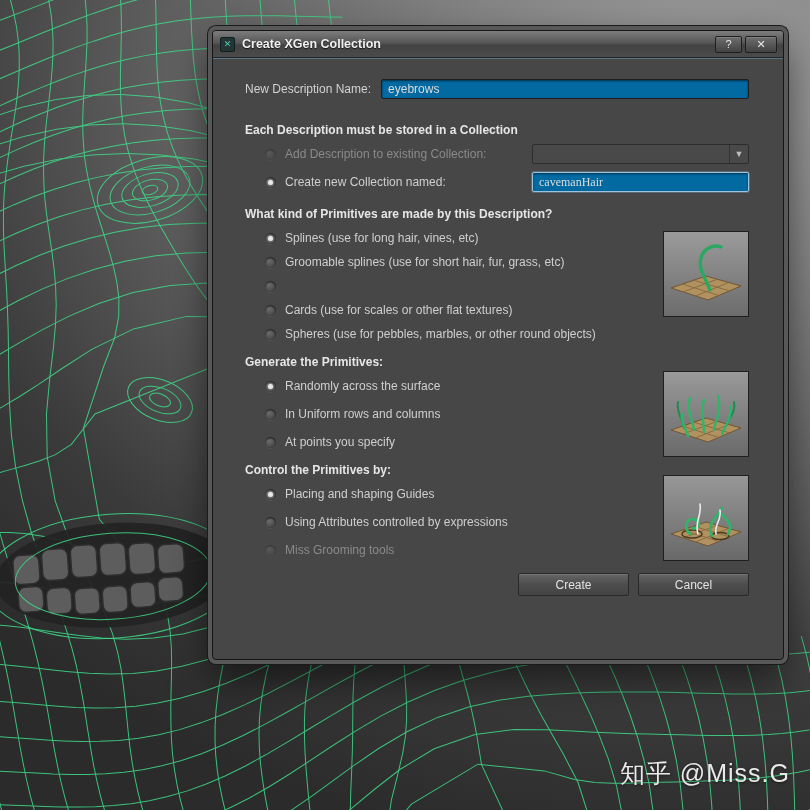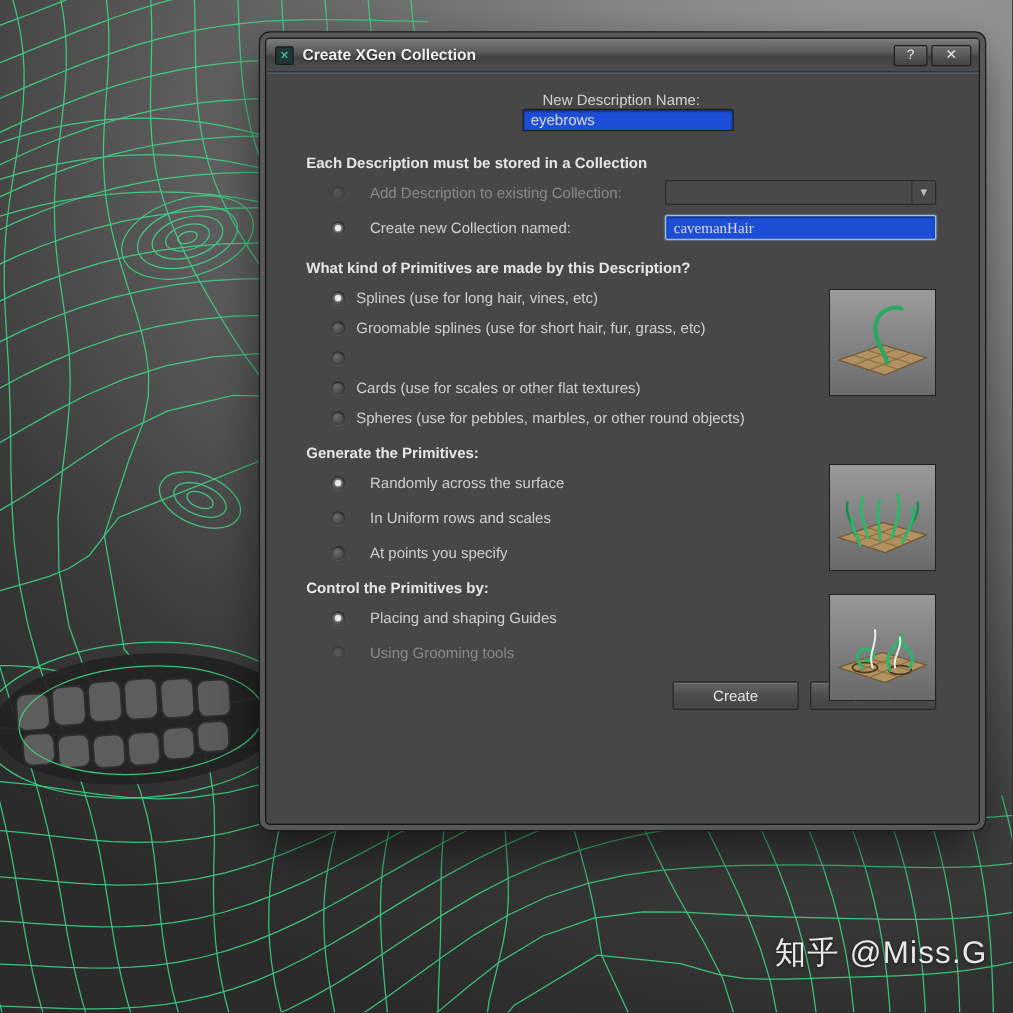--- a/index.html
+++ b/index.html
@@ -1,51 +1,51 @@
 <!DOCTYPE html>
 <html><head>
 <meta charset="utf-8">
 <style>
   html,body{margin:0;padding:0;background:#222;}
   *{box-sizing:border-box;font-family:"Liberation Sans",sans-serif;}
   .stage{position:relative;width:810px;height:810px;overflow:hidden;
     background:radial-gradient(1000px 780px at 88% 10%, #9d9d9d 0%, #858585 25%, #5f5f5f 55%, #3a3a3a 80%, #2b2b2b 100%);}
   #wire{position:absolute;inset:0;}
-  .watermark{position:absolute;right:20px;bottom:32px;font-size:25px;color:#e9e9e9;
+  .watermark{position:absolute;right:20px;bottom:20px;font-size:25px;color:#e9e9e9;
     text-shadow:0 1px 3px rgba(0,0,0,.5);letter-spacing:1px;}
 
   
   .dialog{position:absolute;left:212px;top:30px;width:572px;height:630px;background:#474747;
     border:1px solid #161616;border-radius:4px;
     box-shadow:0 0 0 4px rgba(110,110,110,.75), 0 0 0 5px #1a1a1a, 0 16px 44px rgba(0,0,0,.65);}
   .titlebar{height:27px;display:flex;align-items:center;padding:0 6px 0 7px;border-radius:3px 3px 0 0;
     background:linear-gradient(#7d7d7d,#565656 45%,#434343 55%,#4b4b4b);border-bottom:1px solid #20262b;}
   .dicon{width:15px;height:15px;line-height:13px;text-align:center;font-size:9px;color:#49cdb0;
     background:#253434;border:1px solid #0e1f1f;border-radius:2px;}
   .dtitle{flex:1;margin-left:7px;font-size:12.5px;font-weight:600;color:#f1f1f1;text-shadow:0 1px 1px rgba(0,0,0,.7);}
   .tbtns{display:flex;gap:3px;}
   .tbtn{min-width:27px;height:17px;line-height:15px;text-align:center;font-size:11px;color:#e6e6e6;
     background:linear-gradient(#6e6e6e,#424242);border:1px solid #1f1f1f;border-radius:2px;
     box-shadow:inset 0 1px 0 rgba(255,255,255,.15);}
   .tbtn.close{min-width:32px;}
   .client{position:relative;height:602px;padding:14px 0 0 0;border-top:1px solid #5b7486;border-radius:0 0 3px 3px;}
 
   .row{position:relative;}
-  .name-row{display:flex;align-items:center;padding:0 34px 0 32px;height:32px;flex-direction:column;}
+  .name-row{display:flex;align-items:center;padding:0 34px 0 32px;height:32px;}
   .name-row label{font-size:12px;color:#d2d2d2;white-space:nowrap;}
-  .txt{background:#1d4ed8;border:1px solid #1e1e1e;border-radius:2px;color:#dcdcdc;font-size:12px;
+  .txt{background:#0369a1;border:1px solid #1e1e1e;border-radius:2px;color:#dcdcdc;font-size:12px;
     height:20px;padding:0 6px;outline:none;box-shadow:inset 0 1px 2px rgba(0,0,0,.55);}
   .name-row .txt{flex:1;margin-left:10px;}
   .txt.focus{border:1px solid #9dc4dc;box-shadow:inset 0 1px 2px rgba(0,0,0,.5),0 0 0 1px rgba(130,175,205,.35);}
 
   .heading{margin:18px 32px 0 32px;font-size:12px;font-weight:bold;color:#e6e6e6;}
   .section{position:relative;}
   .opts{margin-top:10px;}
   .opt{position:relative;display:flex;align-items:center;height:14px;margin:0 34px 10px 52px;}
-  .opt.tall{margin-bottom:14px;gap:11px;}
+  .opt.tall{margin-bottom:14px;}
   .radio{position:relative;flex:0 0 11px;width:11px;height:11px;margin-right:9px;border-radius:50%;
     background:radial-gradient(circle at 35% 30%, #6f6f6f, #363636);
     box-shadow:inset 0 1px 2px rgba(0,0,0,.75), 0 1px 0 rgba(255,255,255,.07);}
   .radio.sel::after{content:"";position:absolute;inset:3px;border-radius:50%;background:#e8e8e8;
     box-shadow:0 0 3px rgba(235,235,235,.7);}
   .olabel{font-size:12px;color:#cfcfcf;white-space:nowrap;}
   .opt.disabled .olabel{color:#8a8a8a;}
   .opt.disabled .radio{opacity:.5;}
   .ctrl{position:absolute;left:267px;right:0;height:20px;}
   .combo{display:block;height:20px;background:linear-gradient(#565656,#454545);
@@ -53,21 +53,21 @@
   .combo.off{background:#494949;}
   .combo-arrow{position:absolute;right:0;top:0;bottom:0;width:19px;border-left:1px solid #333;
     font-size:9px;color:#bdbdbd;text-align:center;line-height:18px;}
   .ctrl .txt{width:100%;display:block;font-family:Liberation Serif, serif;}
 
   .thumb{position:absolute;right:34px;width:86px;height:86px;background:#777;
     border:1px solid #202020;box-shadow:0 0 0 1px #585858 inset;}
   .thumb svg{display:block;width:84px;height:84px;}
 
   .btnrow{display:flex;justify-content:flex-end;gap:9px;margin:16px 34px 0 0;}
-  .btn{width:101px;height:23px;line-height:22px;text-align:center;font-size:12px;color:#e3e3e3;
+  .btn{width:111px;height:23px;line-height:22px;text-align:center;font-size:12px;color:#e3e3e3;
     background:linear-gradient(#656565,#4d4d4d 50%,#444);border:1px solid #292929;border-radius:2px;
     box-shadow:inset 0 1px 0 rgba(255,255,255,.12);cursor:default;}
 </style>
 </head>
 <body>
 
 <div class="stage">
 
   <svg id="wire" width="810" height="810" viewBox="0 0 810 810">
     <defs>
@@ -267,21 +267,21 @@
 
       <div class="section">
         <div class="heading" style="margin-top:14px">Generate the Primitives:</div>
         <div class="opts">
           <div class="opt tall">
             <span class="radio sel"></span>
             <span class="olabel">Randomly across the surface</span>
           </div>
           <div class="opt tall">
             <span class="radio"></span>
-            <span class="olabel">In Uniform rows and scales</span>
+            <span class="olabel">In Uniform rows and columns</span>
           </div>
           <div class="opt tall">
             <span class="radio"></span>
             <span class="olabel">At points you specify</span>
           </div>
         </div>
         <div class="thumb" style="top:16px">
           <svg viewBox="0 0 84 84">
             <defs>
                 <linearGradient id="tg2" x1="0" y1="0" x2="0" y2="1">
@@ -312,23 +312,27 @@
         </div>
       </div>
 
       <div class="section">
         <div class="heading" style="margin-top:12px">Control the Primitives by:</div>
         <div class="opts">
           <div class="opt tall">
             <span class="radio sel"></span>
             <span class="olabel">Placing and shaping Guides</span>
           </div>
+          <div class="opt tall">
+            <span class="radio"></span>
+            <span class="olabel">Using Attributes controlled by expressions</span>
+          </div>
           <div class="opt tall disabled">
             <span class="radio"></span>
-            <span class="olabel">Using Grooming tools</span>
+            <span class="olabel">Miss Grooming tools</span>
           </div>
         </div>
         <div class="thumb" style="top:12px">
           <svg viewBox="0 0 84 84">
             <defs>
                 <linearGradient id="tg3" x1="0" y1="0" x2="0" y2="1">
               <stop offset="0" stop-color="#979797"></stop>
                   <stop offset="1" stop-color="#696969"></stop>
                 </linearGradient>
               </defs>

